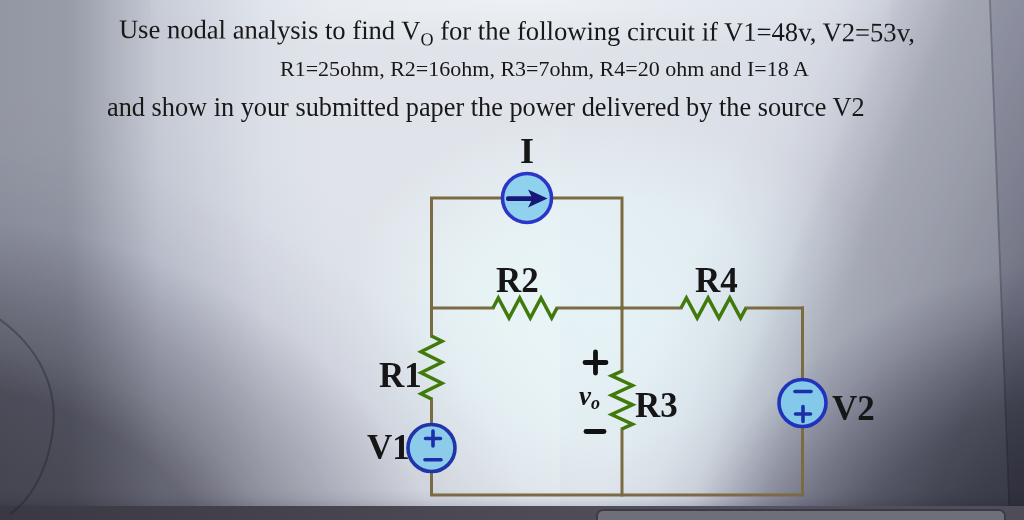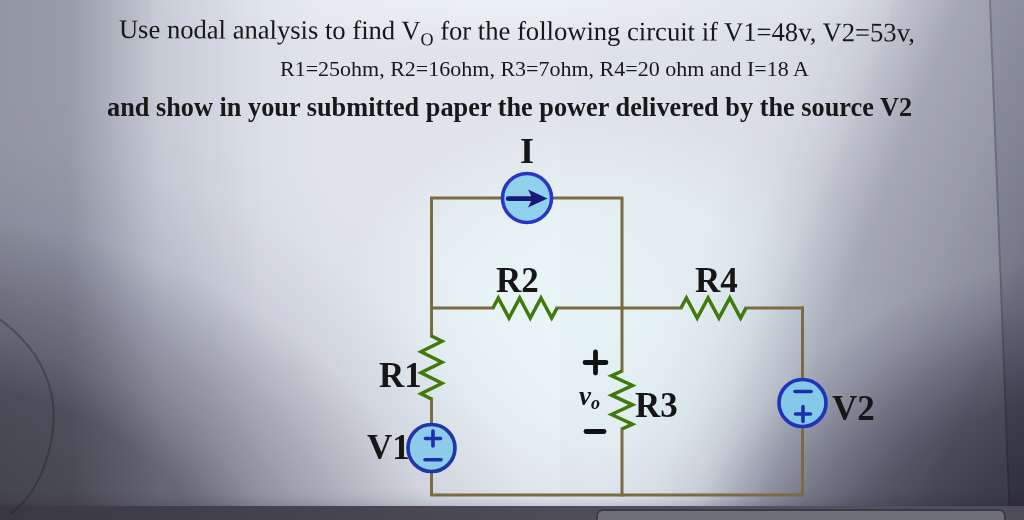--- a/index.html
+++ b/index.html
@@ -30,21 +30,21 @@
     transform:rotate(-2.2deg);}
   #bottomBand{left:0;top:506px;width:1024px;height:14px;
     background:linear-gradient(to right,#3a3843 0%, #494752 40%, #545260 75%, #4d4c58 100%);}
   #bottomRect{left:596px;top:509px;width:406px;height:11px;
     border-radius:7px 7px 0 0;
     background:#6f6f7b;border:2px solid #3c3b45;border-bottom:none;}
   
   .h{white-space:nowrap;color:#181818;}
   #l1{left:119px;top:14px;font-size:26.6px;transform:rotate(0.25deg);transform-origin:0 0;}
   #l2{left:280px;top:56px;font-size:22px;}
-  #l3{left:107px;top:93px;font-size:26.3px;font-weight:bold;}
+  #l3{left:107px;top:93px;font-size:26.3px;font-weight:normal;}
   sub{font-size:68%;vertical-align:baseline;position:relative;top:0.32em;}
 </style>
 </head>
 <body>
   <div class="abs" id="tintCircuit"></div>
   <div class="abs" id="tintTop"></div>
   <div class="abs" id="darkBL"></div>
   <div class="abs" id="preBand"></div>
   <div class="abs" id="darkLeft"></div>
   <div class="abs" id="darkRight"></div>

